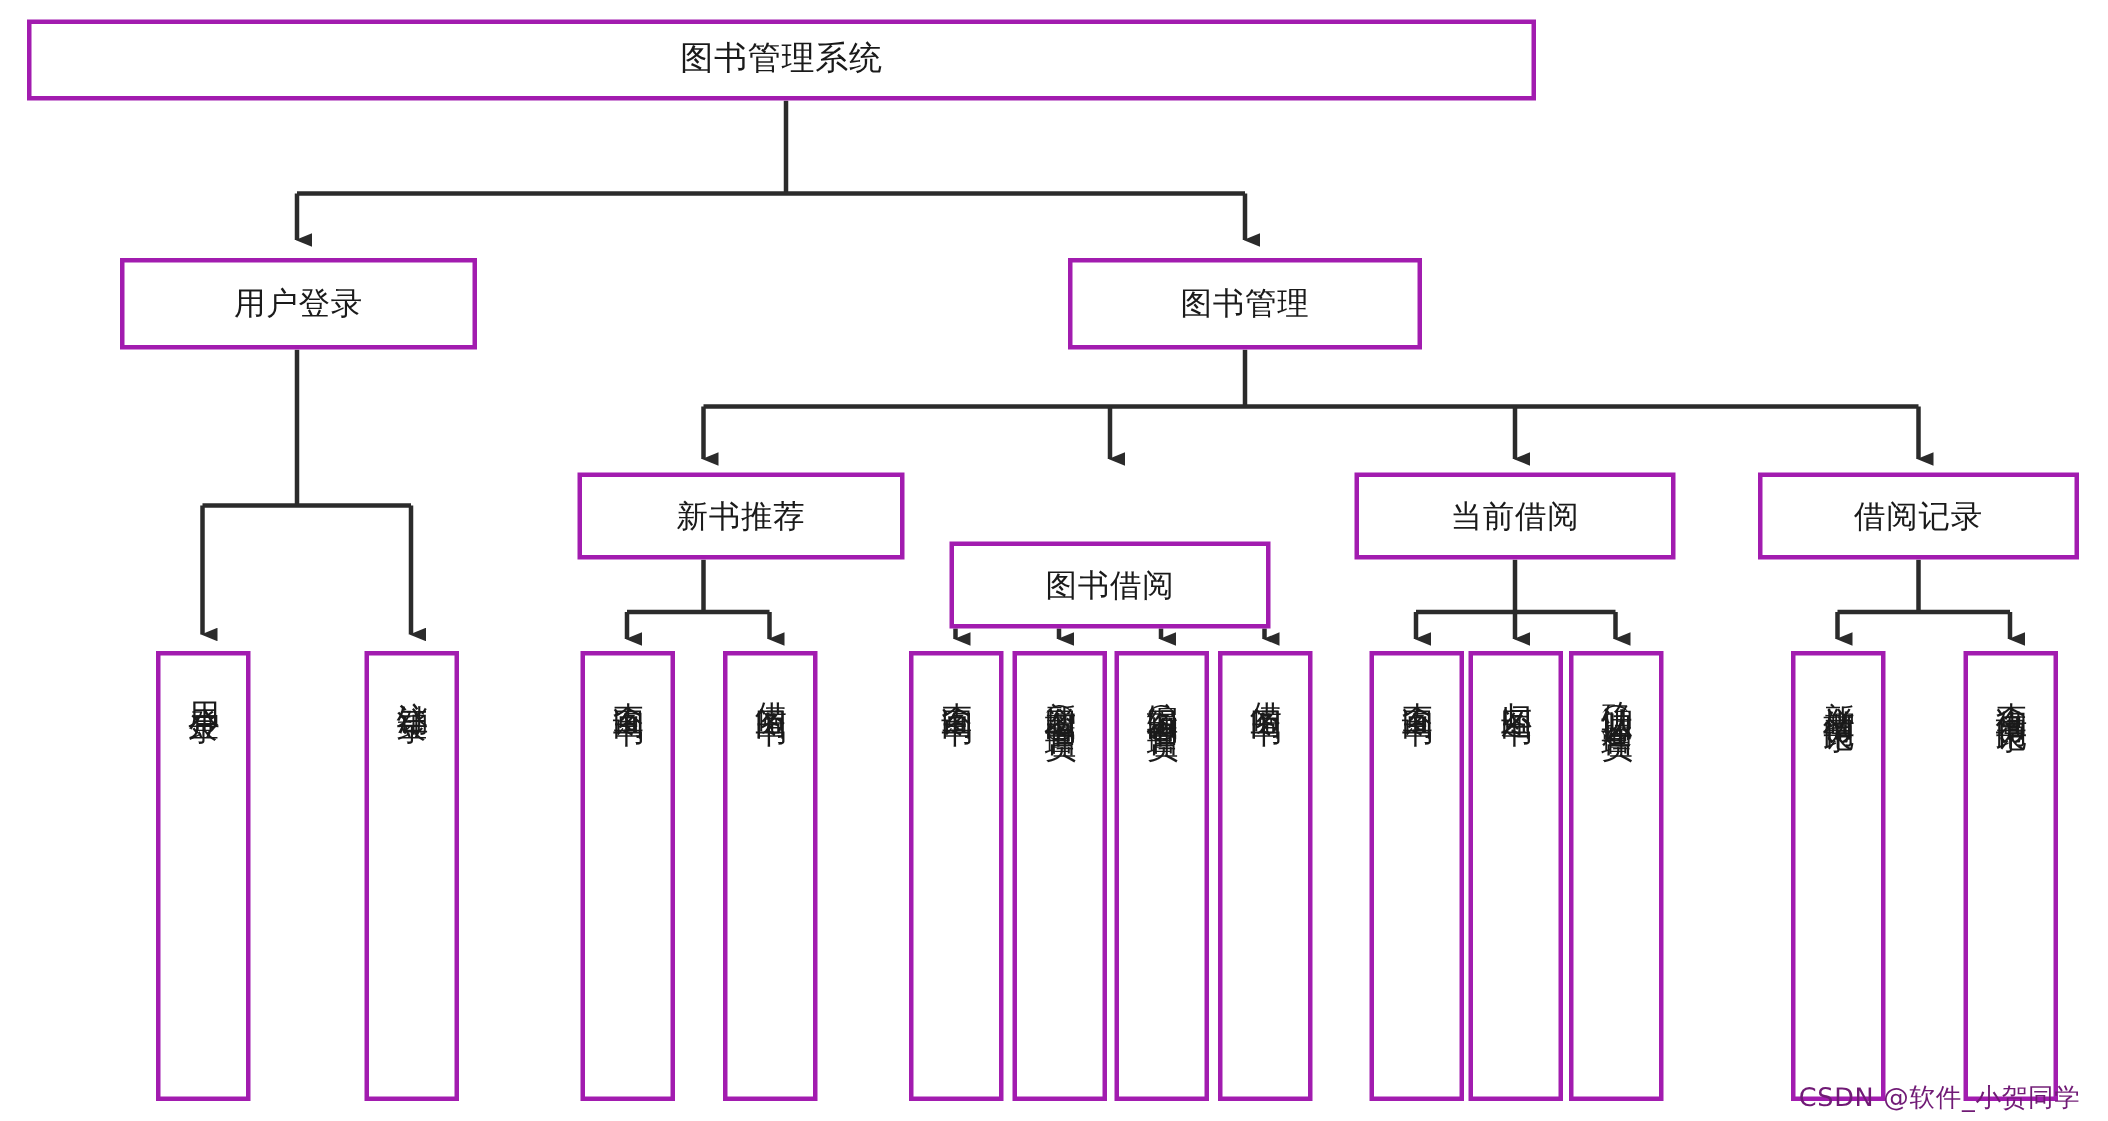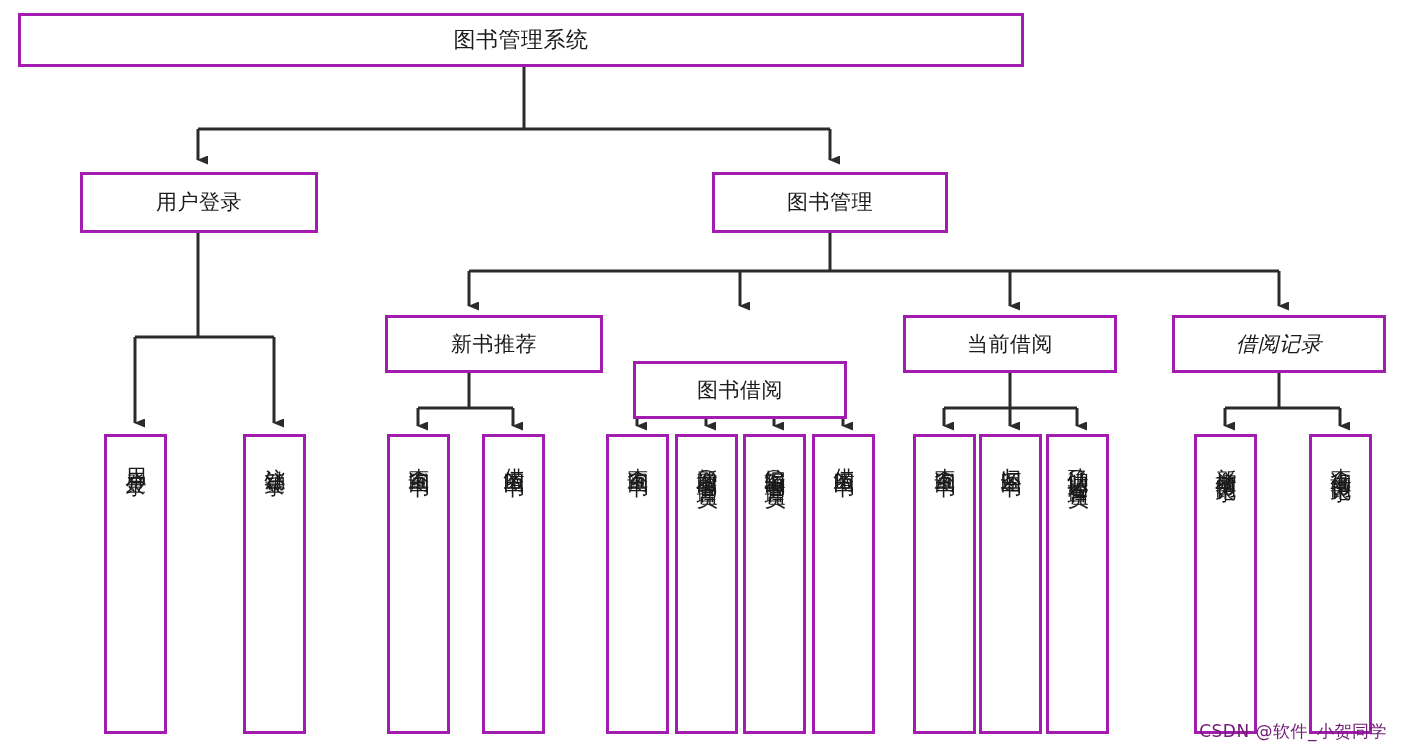--- a/index.html
+++ b/index.html
@@ -146,21 +146,21 @@
 
   <div class="node horiz" style="left:360px; top:315px; width:218px; height:58px;margin-left:25px;">
     <span class="node-label">新书推荐</span>
   </div>
   <div class="node horiz" style="left:633px; top:315px; width:214px; height:58px;margin-top:46px;">
     <span class="node-label">图书借阅</span>
   </div>
   <div class="node horiz" style="left:903px; top:315px; width:214px; height:58px;">
     <span class="node-label">当前借阅</span>
   </div>
-  <div class="node horiz" style="left:1172px; top:315px; width:214px; height:58px;font-style:italic;">
+  <div class="node horiz" style="left:1172px; top:315px; width:214px; height:58px;">
     <span class="node-label">借阅记录</span>
   </div>
 
   <div class="node vert" style="left:104px; top:434px; width:63px; height:300px;">
     <span class="node-label">用户登录</span>
   </div>
   <div class="node vert" style="left:243px; top:434px; width:63px; height:300px;">
     <span class="node-label">注销登录</span>
   </div>
 

